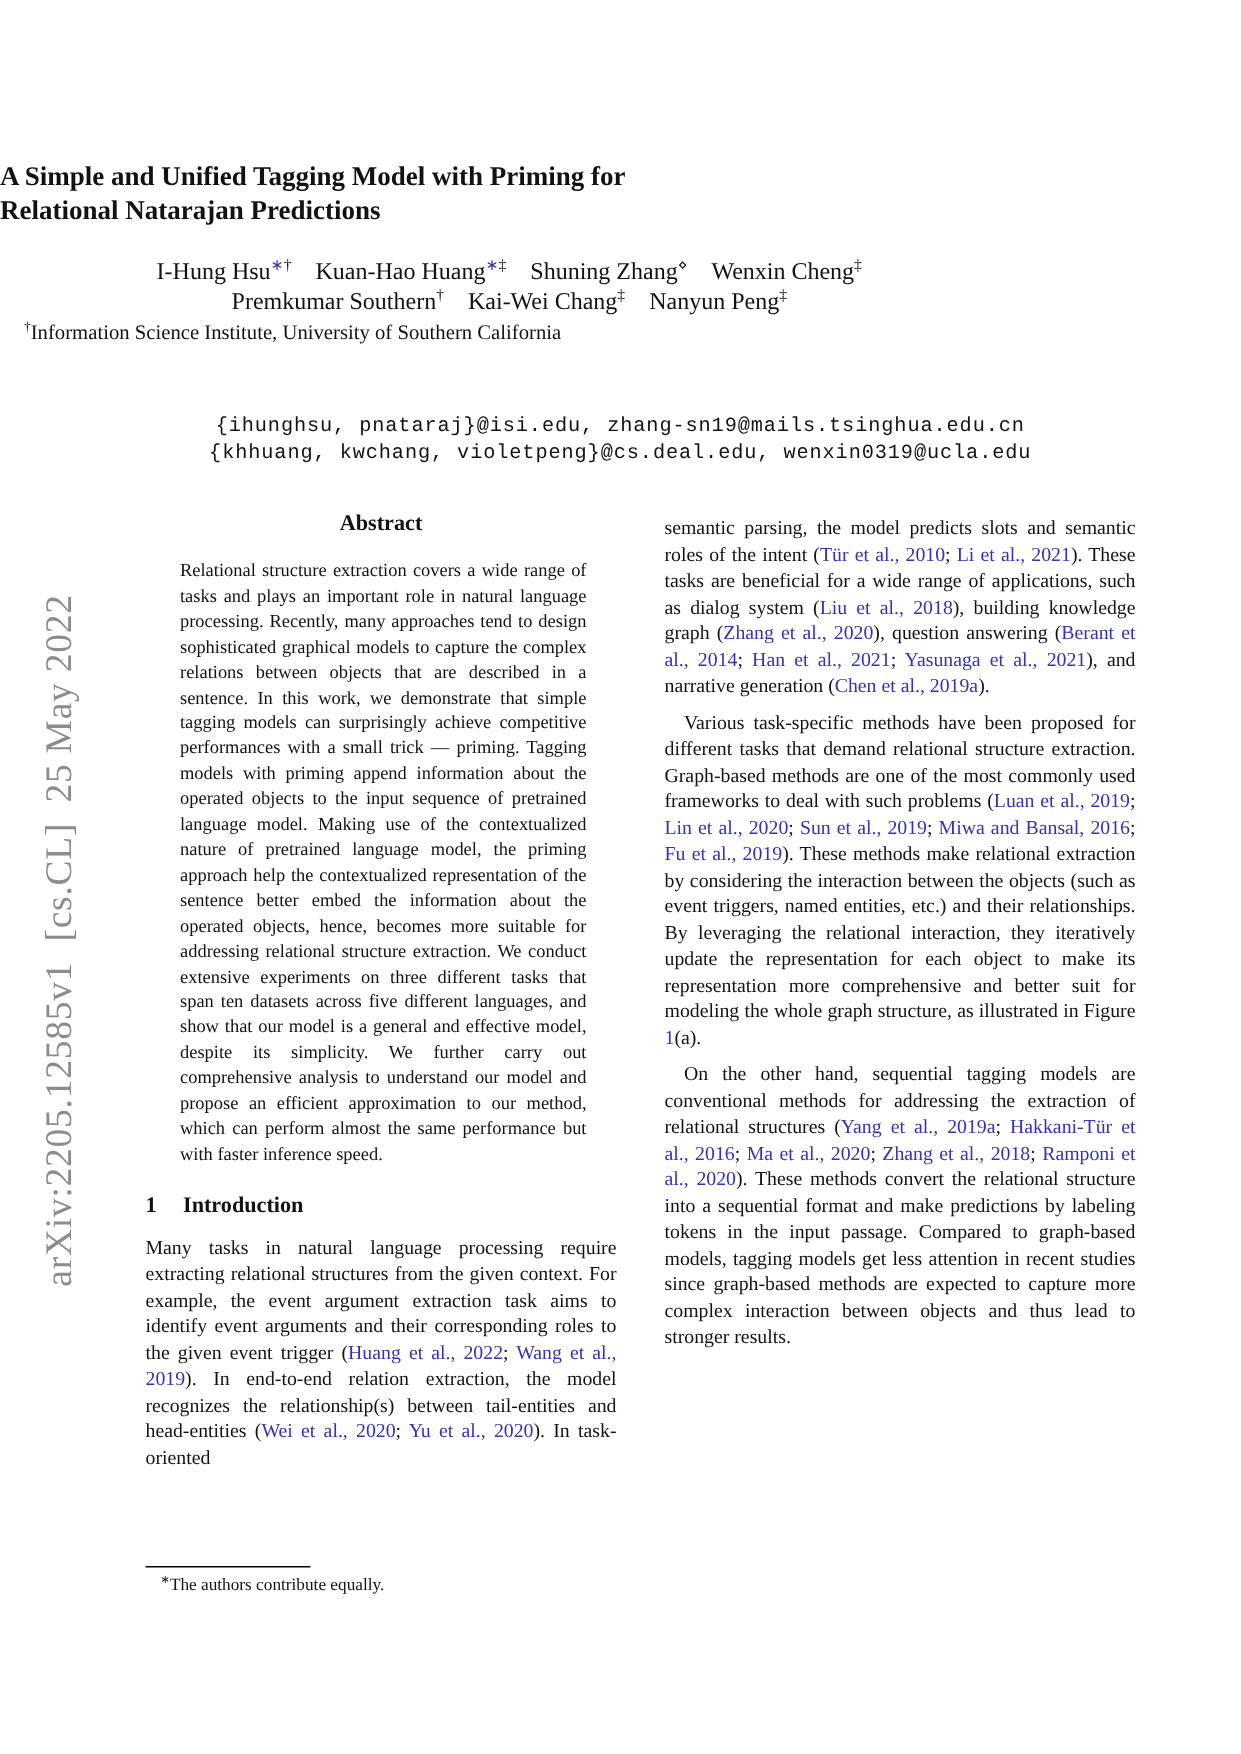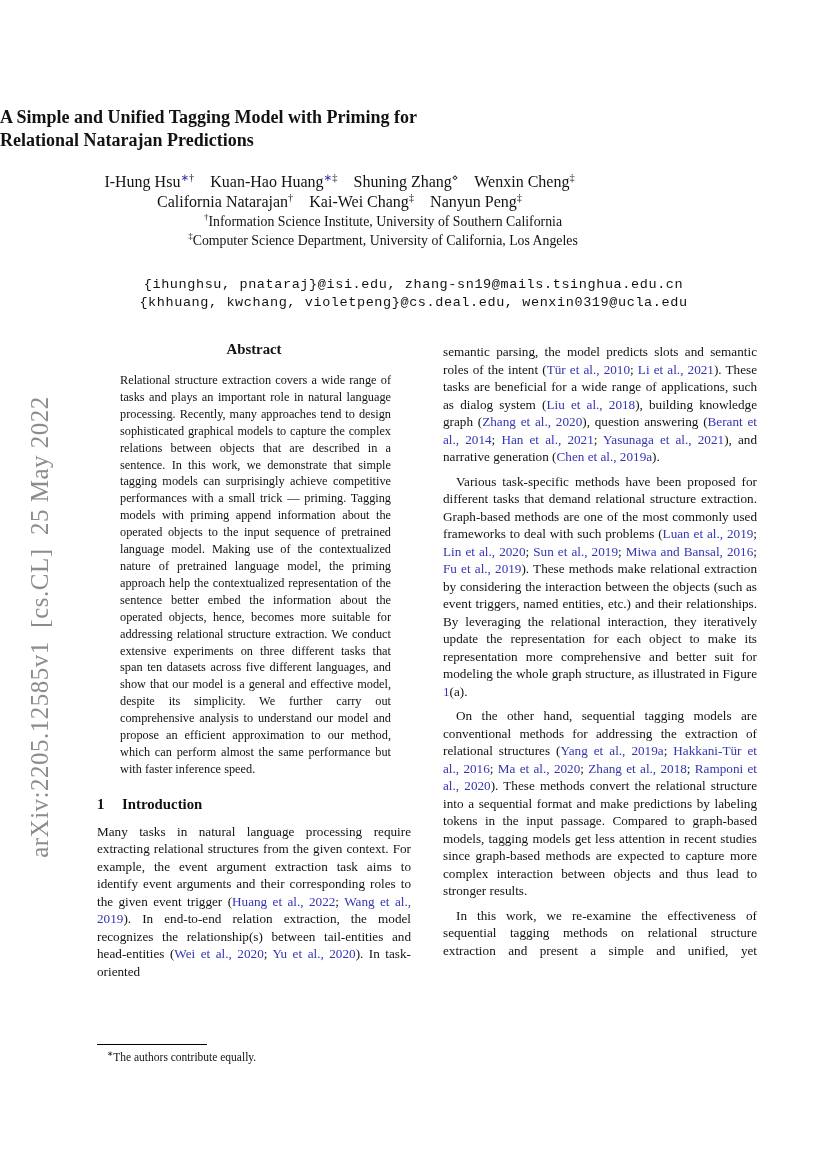--- a/index.html
+++ b/index.html
@@ -27,21 +27,21 @@
     text-align:left;
   }
   .paper-title{
     font-size:18px;font-weight:bold;line-height:23px;margin:0;
   }
   .authors-block{
     position:absolute;top:172px;left:0;width:679px;text-align:center;
     font-weight:normal;font-size:16px;line-height:20px;
   }
   .affil-block{
-    position:absolute;top:212px;left:0;width:766px;text-align:center;
+    position:absolute;top:212px;left:16px;width:766px;text-align:left;
     font-size:13.8px;line-height:19px;
   }
   .emails-block{
     position:absolute;top:276px;left:0;width:827px;text-align:center;
     font-family:"Liberation Mono", monospace;
     font-size:13.5px;line-height:17.5px;letter-spacing:0.6px;
   }
   sup{font-size:65%;line-height:0;}
   .gap{display:inline-block;width:16px;}
   .link{color:var(--cite,#3434b2);}
@@ -89,26 +89,25 @@
 
   <div class="title-block">
     <h1 class="paper-title">
       <span>A Simple and Unified Tagging Model with Priming for</span><br>
       <span>Relational Natarajan Predictions</span>
     </h1>
   </div>
 
   <div class="authors-block">
     <div><span>I-Hung Hsu</span><sup class="link">∗</sup><sup>†</sup><span class="gap"></span><span>Kuan-Hao Huang</span><sup class="link">∗</sup><sup>‡</sup><span class="gap"></span><span>Shuning Zhang</span><sup>⋄</sup><span class="gap"></span><span>Wenxin Cheng</span><sup>‡</sup></div>
-    <div><span>California Natarajan</span><sup>†</sup><span class="gap"></span><span>Kai-Wei Chang</span><sup>‡</sup><span class="gap"></span><span>Nanyun Peng</span><sup>‡</sup></div>
+    <div><span>Premkumar Southern</span><sup>†</sup><span class="gap"></span><span>Kai-Wei Chang</span><sup>‡</sup><span class="gap"></span><span>Nanyun Peng</span><sup>‡</sup></div>
   </div>
 
   <div class="affil-block">
     <div><sup>†</sup><span>Information Science Institute, University of Southern California</span></div>
-    <div><sup>‡</sup><span>Computer Science Department, University of California, Los Angeles</span></div>
   </div>
 
   <div class="emails-block">
     <div>{ihunghsu, pnataraj}@isi.edu, zhang-sn19@mails.tsinghua.edu.cn</div>
     <div>{khhuang, kwchang, violetpeng}@cs.deal.edu, wenxin0319@ucla.edu</div>
   </div>
 
   <div class="columns">
 
     <div class="col col1">
@@ -118,21 +117,20 @@
       <h2 class="section-head">
         <span class="secnum">1</span><span>Introduction</span>
       </h2>
       <p class="body cont"><span>Many tasks in natural language processing require extracting relational structures from the given context. For example, the event argument extraction task aims to identify event arguments and their corresponding roles to the given event trigger (</span><span class="link">Huang et al., 2022</span><span>; </span><span class="link">Wang et al., 2019</span><span>). In end-to-end relation extraction, the model recognizes the relationship(s) between tail-entities and head-entities (</span><span class="link">Wei et al., 2020</span><span>; </span><span class="link">Yu et al., 2020</span><span>). In task-oriented</span></p>
     </div>
 
     <div class="col col2">
       <p class="body"><span>semantic parsing, the model predicts slots and semantic roles of the intent (</span><span class="link">Tür et al., 2010</span><span>; </span><span class="link">Li et al., 2021</span><span>). These tasks are beneficial for a wide range of applications, such as dialog system (</span><span class="link">Liu et al., 2018</span><span>), building knowledge graph (</span><span class="link">Zhang et al., 2020</span><span>), question answering (</span><span class="link">Berant et al., 2014</span><span>; </span><span class="link">Han et al., 2021</span><span>; </span><span class="link">Yasunaga et al., 2021</span><span>), and narrative generation (</span><span class="link">Chen et al., 2019a</span><span>).</span></p>
       <p class="body indent"><span>Various task-specific methods have been proposed for different tasks that demand relational structure extraction. Graph-based methods are one of the most commonly used frameworks to deal with such problems (</span><span class="link">Luan et al., 2019</span><span>; </span><span class="link">Lin et al., 2020</span><span>; </span><span class="link">Sun et al., 2019</span><span>; </span><span class="link">Miwa and Bansal, 2016</span><span>; </span><span class="link">Fu et al., 2019</span><span>). These methods make relational extraction by considering the interaction between the objects (such as event triggers, named entities, etc.)  and their relationships. By leveraging the relational interaction, they iteratively update the representation for each object to make its representation more comprehensive and better suit for modeling the whole graph structure, as illustrated in Figure </span><span class="link">1</span><span>(a).</span></p>
       <p class="body indent"><span>On the other hand, sequential tagging models are conventional methods for addressing the extraction of relational structures (</span><span class="link">Yang et al., 2019a</span><span>; </span><span class="link">Hakkani-Tür et al., 2016</span><span>; </span><span class="link">Ma et al., 2020</span><span>; </span><span class="link">Zhang et al., 2018</span><span>; </span><span class="link">Ramponi et al., 2020</span><span>). These methods convert the relational structure into a sequential format and make predictions by labeling tokens in the input passage. Compared to graph-based models, tagging models get less attention in recent studies since graph-based methods are expected to capture more complex interaction between objects and thus lead to stronger results.</span></p>
-      <p class="body indent cont"><span>In this work, we re-examine the effectiveness of sequential tagging methods on relational structure extraction and present a simple and unified, yet</span></p>
     </div>
 
   </div>
 
   <div class="footnote-block">
     <div class="footnote-rule"></div>
     <p class="footnote-text"><sup>∗</sup><span>The authors contribute equally.</span></p>
   </div>
 
 </div>

